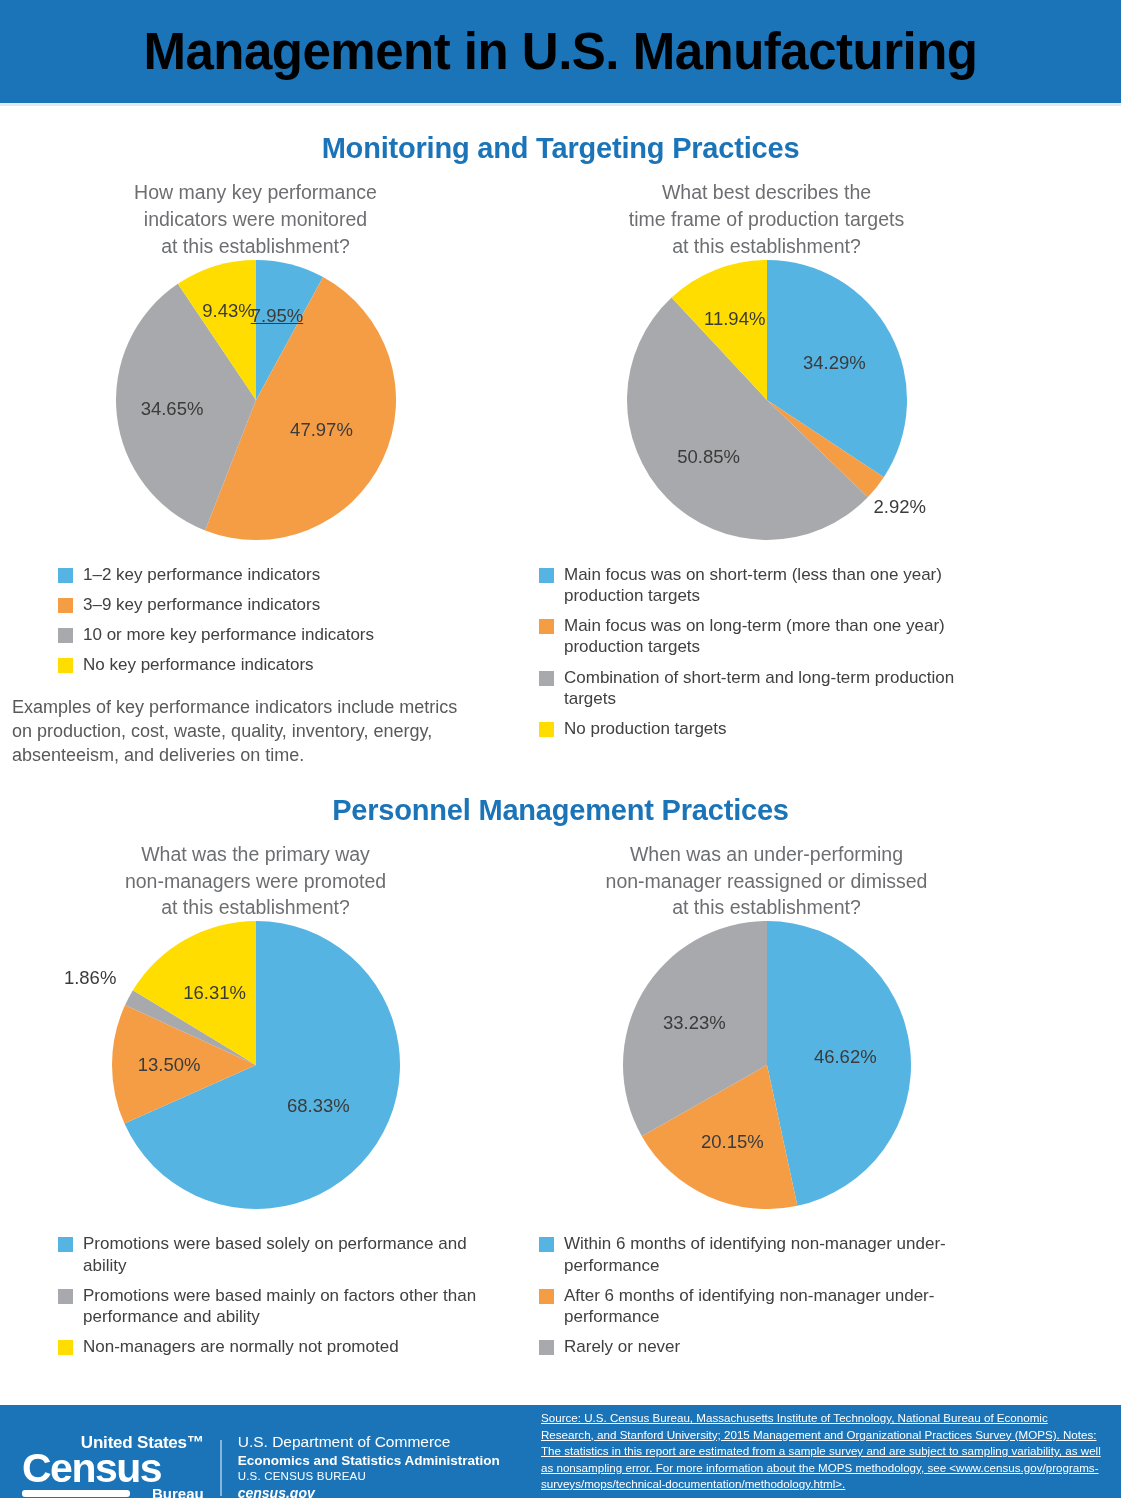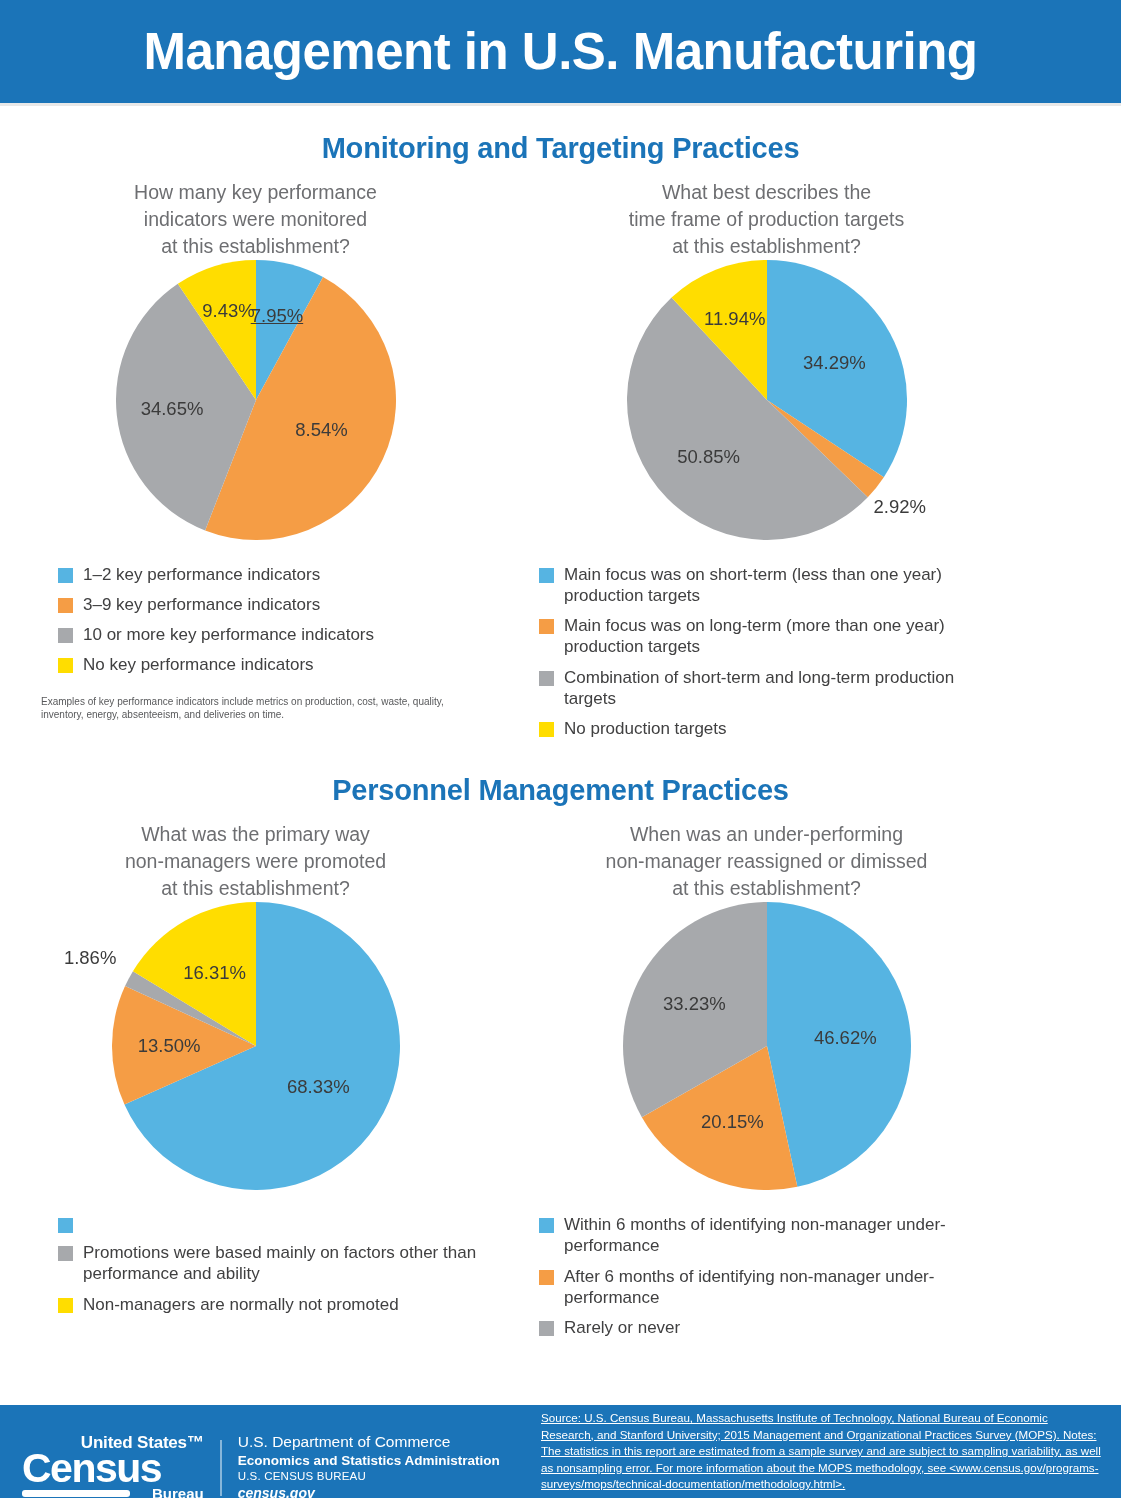--- a/index.html
+++ b/index.html
@@ -16,21 +16,21 @@
   
   .header-band {
     width: 1121px;
     height: 103px;
     background: #1B74B8;
     display: flex;
     align-items: center;
     justify-content: center;
   }
   .header-title {
-    color: #ffffff;
+    color: #000000;
     font-size: 51px;
     font-weight: bold;
     letter-spacing: -0.5px;
     font-family: "Liberation Sans", sans-serif;
     line-height: 1;
   }
   .thin-rule {
     width: 1121px;
     height: 3px;
     background: #E8E8E8;
@@ -100,27 +100,26 @@
     flex: 0 0 15px;
     margin-top: 4px;
     margin-right: 10px;
   }
   .legend-label {
     font-size: 17px;
     color: #404041;
     line-height: 1.25;
   }
   .footnote {
-    font-size: 10px;
+    font-size: 18px;
     color: #58595B;
     line-height: 1.35;
     margin-top: 10px;
     padding-left: 12px;
     padding-right: 40px;
-    margin-left: 29px;
   }
 
   
   .footer-band {
     position: absolute;
     left: 0;
     top: 1405px;
     width: 1121px;
     height: 93px;
     background: #1B74B8;
@@ -207,21 +206,21 @@
 indicators were monitored
 at this establishment?</div>
     <div class="pie-wrap" style="width: 280px; height: 280px;">
         <svg width="280" height="280" viewBox="0 0 280 280">
           <path d="M 140 140 L 140 0 A 140 140 0 0 1 207.05976237026655 17.10578422544296 Z" fill="#56B4E2"></path>
           <path d="M 140 140 L 207.05976237026655 17.10578422544296 A 140 140 0 0 1 89.11751023574548 270.4261179188836 Z" fill="#F59D45"></path>
           <path d="M 140 140 L 89.11751023574548 270.4261179188836 A 140 140 0 0 1 61.818363230289194 23.86373661939608 Z" fill="#A7A9AC"></path>
           <path d="M 140 140 L 61.818363230289194 23.86373661939608 A 140 140 0 0 1 139.99999999999997 0 Z" fill="#FFDD00"></path>
         </svg>
         <div class="slice-label" style="left: 161.454px; top: 55.8932px; text-decoration: underline;">7.95%</div>
-        <div class="slice-label" style="left: 205.997px; top: 170.727px;">8.54%</div>
+        <div class="slice-label" style="left: 205.997px; top: 170.727px;">47.97%</div>
         <div class="slice-label" style="left: 56.5102px; top: 149.244px;">34.65%</div>
         <div class="slice-label" style="left: 113.025px; top: 51.6252px;">9.43%</div>
       </div>
     <div class="legend">
         <div class="legend-item">
           <span class="swatch" style="background: rgb(86, 180, 226);"></span>
           <span class="legend-label">1–2 key performance indicators</span>
         </div>
         <div class="legend-item">
           <span class="swatch" style="background: rgb(245, 157, 69);"></span>
@@ -292,20 +291,21 @@
           <path d="M 144 144 L 20.937042155640768 69.22361063412153 A 144 144 0 0 1 144.0000000000001 0 Z" fill="#FFDD00"></path>
         </svg>
         <div class="slice-label" style="left: 206.804px; top: 184.776px;">68.33%</div>
         <div class="slice-label" style="left: 57.6011px; top: 143.566px;">13.50%</div>
         <div class="slice-label" style="left: -21.3859px; top: 56.2996px;">1.86%</div>
         <div class="slice-label" style="left: 103.053px; top: 71.2062px;">16.31%</div>
       </div>
     <div class="legend">
         <div class="legend-item">
           <span class="swatch" style="background: rgb(86, 180, 226);"></span>
+          <span class="legend-label">Promotions were based solely on performance and ability</span>
         </div>
         <div class="legend-item">
           <span class="swatch" style="background: rgb(167, 169, 172);"></span>
           <span class="legend-label">Promotions were based mainly on factors other than performance and ability</span>
         </div>
         <div class="legend-item">
           <span class="swatch" style="background: rgb(255, 221, 0);"></span>
           <span class="legend-label">Non-managers are normally not promoted</span>
         </div>
       </div>

